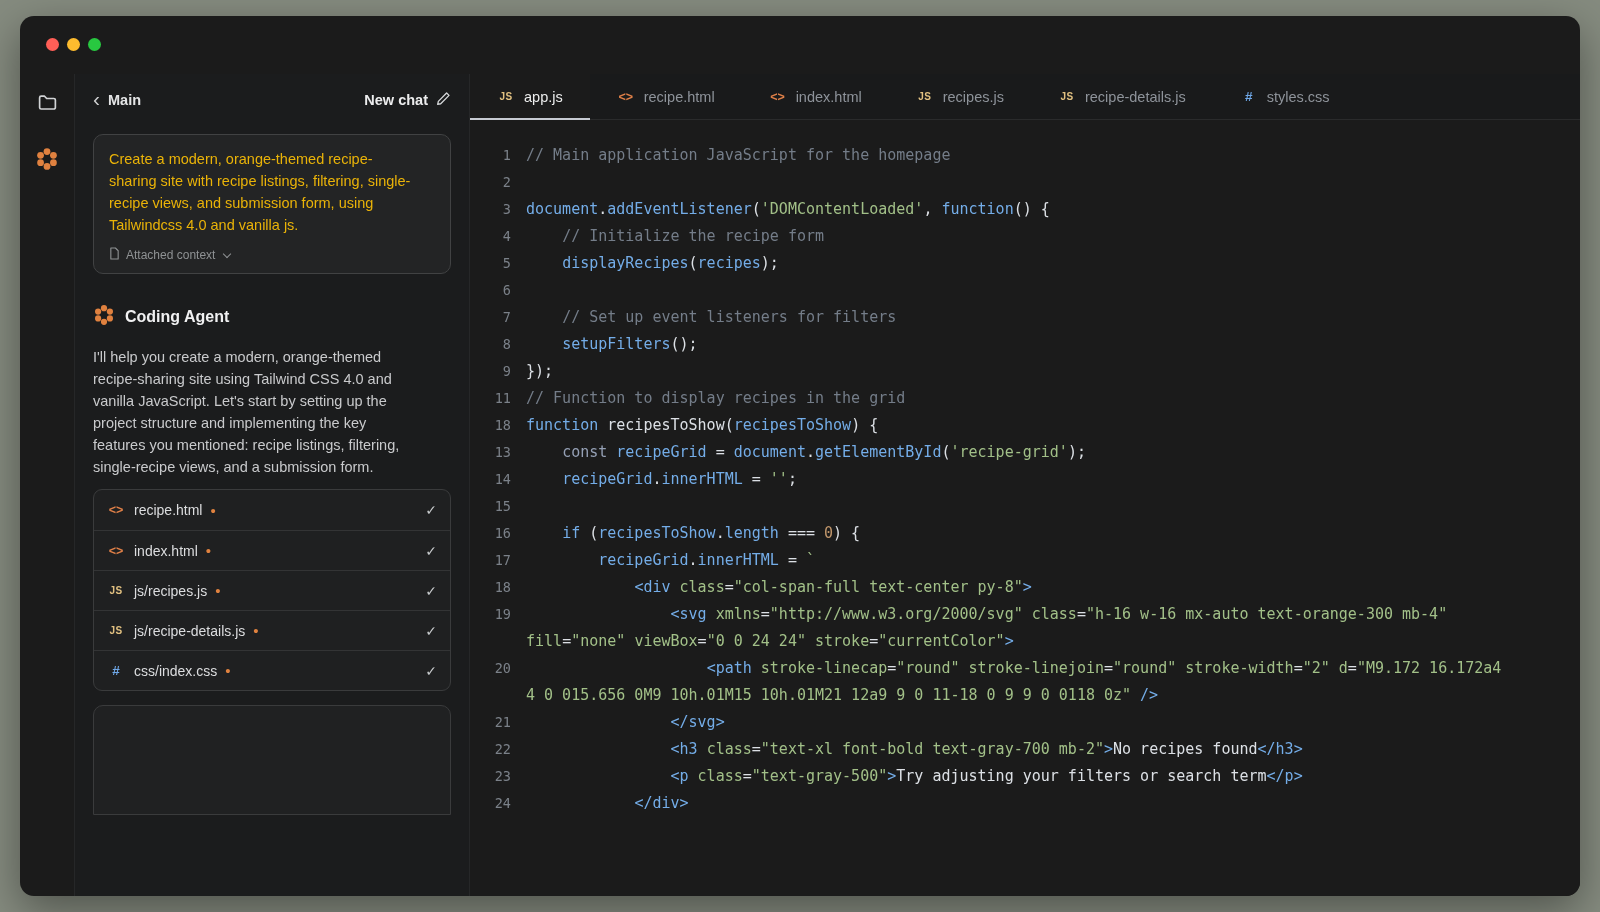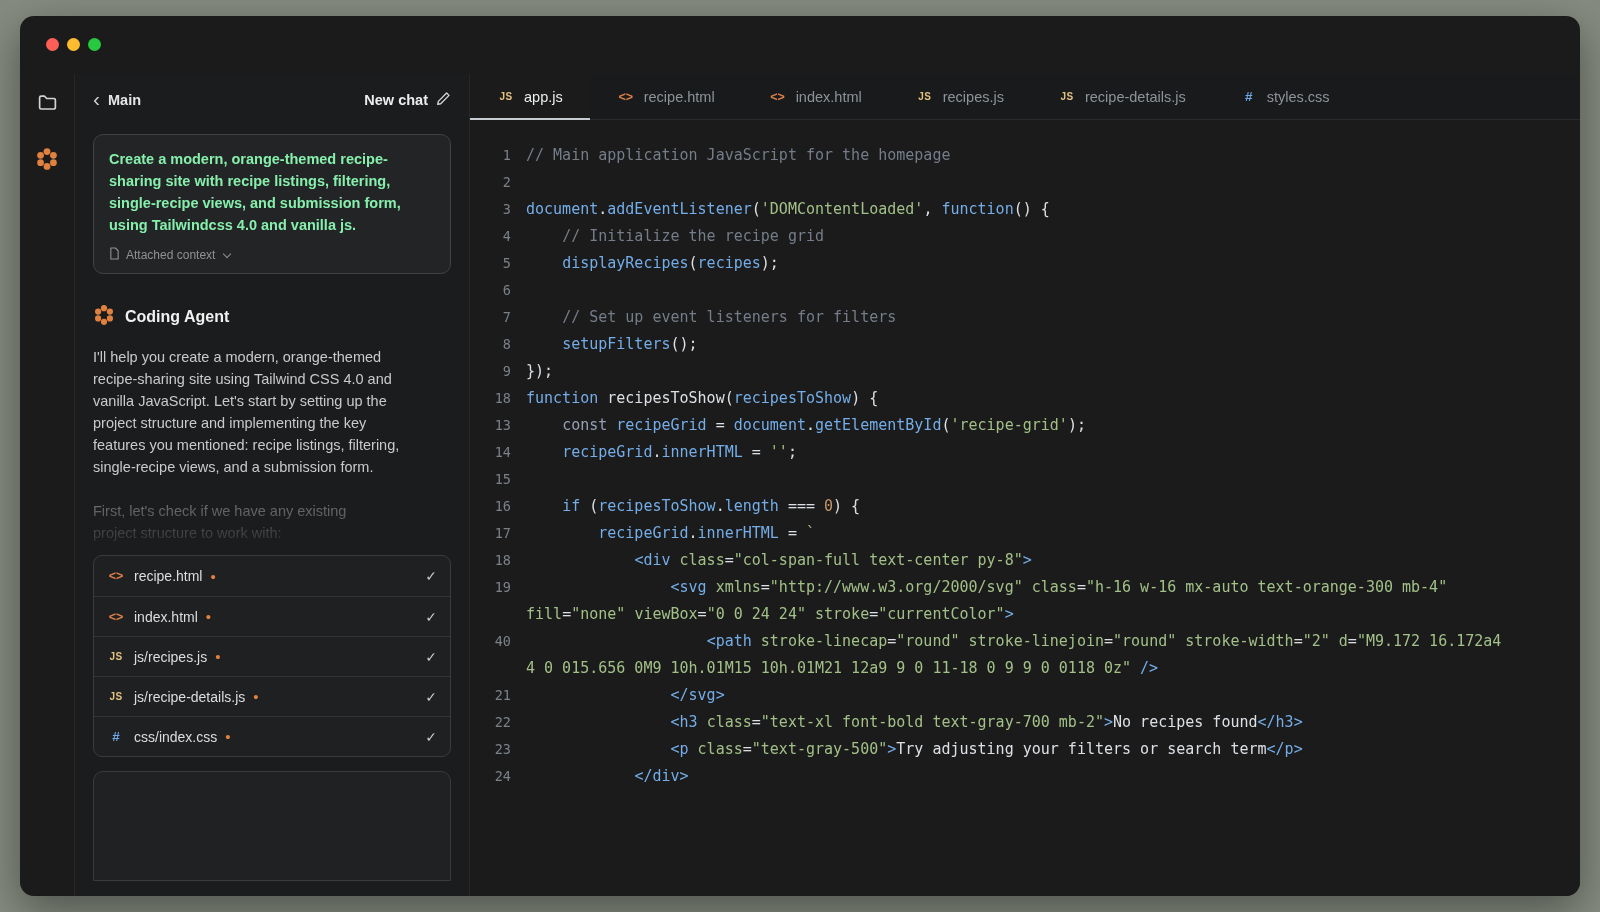--- a/index.html
+++ b/index.html
@@ -28,21 +28,21 @@
 
   .chat-header { height:52px; flex:none; display:flex; align-items:center; justify-content:space-between; }
   .chat-back { display:flex; align-items:center; gap:8px; color:#e4e5e6; font-weight:600;
     font-size:14.5px; cursor:pointer; }
   .chev { font-size:21px; color:#cfd0d1; line-height:1; margin-top:-3px; font-weight:400; }
   .new-chat { display:flex; align-items:center; gap:8px; color:#ededee; font-weight:600;
     font-size:14.5px; cursor:pointer; }
 
   .user-card { margin-top:8px; background:#232425; border:1px solid #414243; border-radius:10px;
     padding:13px 15px 10px; flex:none; }
-  .user-card p { color:#86efac; font-size:14.5px; line-height:22px; max-width:304px;font-weight:bold; }
+  .user-card p { color:#eab308; font-size:14.5px; line-height:22px; max-width:304px; }
   .attach { margin-top:11px; display:flex; align-items:center; gap:6px; color:#8f9294;
     font-size:12px; cursor:pointer; }
   .chev-down { width:6px; height:6px; border-right:1.4px solid #8f9294; border-bottom:1.4px solid #8f9294;
     transform:rotate(45deg); margin-left:3px; margin-top:-3px; }
 
   .agent-head { margin-top:30px; display:flex; align-items:center; gap:10px; flex:none; }
   .agent-name { color:#f1f1f2; font-weight:700; font-size:16px; }
   .agent-text { margin-top:16px; color:#c9cacc; font-size:14.5px; line-height:22px; max-width:322px; flex:none; }
 
   .faded { margin-top:22px; color:#aeafb1; font-size:14.5px; line-height:22px; max-width:300px; flex:none;
@@ -161,21 +161,20 @@
               <circle cx="11" cy="17.8" r="3.1"></circle>
             <circle cx="5.1" cy="14.4" r="3.1"></circle>
               <circle cx="5.1" cy="7.6" r="3.1"></circle>
           </svg>
         </span>
         <span class="agent-name">Coding Agent</span>
       </div>
 
       <p class="agent-text">I'll help you create a modern, orange-themed recipe-sharing site using Tailwind CSS 4.0 and vanilla JavaScript. Let's start by setting up the project structure and implementing the key features you mentioned: recipe listings, filtering, single-recipe views, and a submission form.</p>
 
-      <p class="faded">First, let's check if we have any existing project structure to work with:</p>
 
 
       <div class="changes" id="changes-list">
           <div class="crow">
             <span class="ficon html">&lt;&gt;</span>
             <span class="cname">recipe.html</span>
             <span class="cdot">•</span>
             <span class="ccheck">✓</span>
           </div>
           <div class="crow">
@@ -244,21 +243,21 @@
             <div class="cl">
               <span class="ln">2</span>
               <span class="ct"></span>
             </div>
             <div class="cl">
               <span class="ln">3</span>
               <span class="ct"><span style="color: rgb(116, 173, 232);">document</span><span style="color: rgb(220, 224, 229);">.</span><span style="color: rgb(116, 173, 232);">addEventListener</span><span style="color: rgb(220, 224, 229);">(</span><span style="color: rgb(162, 192, 136);">'DOMContentLoaded'</span><span style="color: rgb(220, 224, 229);">, </span><span style="color: rgb(116, 173, 232);">function</span><span style="color: rgb(220, 224, 229);">() {</span></span>
             </div>
             <div class="cl">
               <span class="ln">4</span>
-              <span class="ct"><span style="color: rgb(220, 224, 229);">    </span><span style="color: rgb(116, 125, 137);">// Initialize the recipe grid</span></span>
+              <span class="ct"><span style="color: rgb(220, 224, 229);">    </span><span style="color: rgb(116, 125, 137);">// Initialize the recipe form</span></span>
             </div>
             <div class="cl">
               <span class="ln">5</span>
               <span class="ct"><span style="color: rgb(220, 224, 229);">    </span><span style="color: rgb(116, 173, 232);">displayRecipes</span><span style="color: rgb(220, 224, 229);">(</span><span style="color: rgb(116, 173, 232);">recipes</span><span style="color: rgb(220, 224, 229);">);</span></span>
             </div>
             <div class="cl">
               <span class="ln">6</span>
               <span class="ct"></span>
             </div>
             <div class="cl">
@@ -267,20 +266,24 @@
             </div>
             <div class="cl">
               <span class="ln">8</span>
               <span class="ct"><span style="color: rgb(220, 224, 229);">    </span><span style="color: rgb(116, 173, 232);">setupFilters</span><span style="color: rgb(220, 224, 229);">();</span></span>
             </div>
             <div class="cl">
               <span class="ln">9</span>
               <span class="ct"><span style="color: rgb(220, 224, 229);">});</span></span>
             </div>
             <div class="cl">
+              <span class="ln">11</span>
+              <span class="ct"><span style="color: rgb(116, 125, 137);">// Function to display recipes in the grid</span></span>
+            </div>
+            <div class="cl">
               <span class="ln">18</span>
               <span class="ct"><span style="color: rgb(116, 173, 232);">function</span><span style="color: rgb(220, 224, 229);"> recipesToShow(</span><span style="color: rgb(116, 173, 232);">recipesToShow</span><span style="color: rgb(220, 224, 229);">) {</span></span>
             </div>
             <div class="cl">
               <span class="ln">13</span>
               <span class="ct"><span style="color: rgb(220, 224, 229);">    </span><span style="color: rgb(149, 160, 181);">const</span><span style="color: rgb(220, 224, 229);"> </span><span style="color: rgb(116, 173, 232);">recipeGrid</span><span style="color: rgb(220, 224, 229);"> = </span><span style="color: rgb(116, 173, 232);">document</span><span style="color: rgb(220, 224, 229);">.</span><span style="color: rgb(116, 173, 232);">getElementById</span><span style="color: rgb(220, 224, 229);">(</span><span style="color: rgb(162, 192, 136);">'recipe-grid'</span><span style="color: rgb(220, 224, 229);">);</span></span>
             </div>
             <div class="cl">
               <span class="ln">14</span>
               <span class="ct"><span style="color: rgb(220, 224, 229);">    </span><span style="color: rgb(116, 173, 232);">recipeGrid</span><span style="color: rgb(220, 224, 229);">.</span><span style="color: rgb(116, 173, 232);">innerHTML</span><span style="color: rgb(220, 224, 229);"> = </span><span style="color: rgb(162, 192, 136);">''</span><span style="color: rgb(220, 224, 229);">;</span></span>
@@ -299,21 +302,21 @@
             </div>
             <div class="cl">
               <span class="ln">18</span>
               <span class="ct"><span style="color: rgb(220, 224, 229);">            </span><span style="color: rgb(116, 173, 232);">&lt;div</span><span style="color: rgb(220, 224, 229);"> </span><span style="color: rgb(162, 192, 136);">class</span><span style="color: rgb(220, 224, 229);">=</span><span style="color: rgb(162, 192, 136);">"col-span-full text-center py-8"</span><span style="color: rgb(116, 173, 232);">&gt;</span></span>
             </div>
             <div class="cl">
               <span class="ln">19</span>
               <span class="ct"><span style="color: rgb(220, 224, 229);">                </span><span style="color: rgb(116, 173, 232);">&lt;svg</span><span style="color: rgb(220, 224, 229);"> </span><span style="color: rgb(162, 192, 136);">xmlns</span><span style="color: rgb(220, 224, 229);">=</span><span style="color: rgb(162, 192, 136);">"http://www.w3.org/2000/svg"</span><span style="color: rgb(220, 224, 229);"> </span><span style="color: rgb(162, 192, 136);">class</span><span style="color: rgb(220, 224, 229);">=</span><span style="color: rgb(162, 192, 136);">"h-16 w-16 mx-auto text-orange-300 mb-4"</span><span style="color: rgb(220, 224, 229);"> </span><span style="color: rgb(162, 192, 136);">fill</span><span style="color: rgb(220, 224, 229);">=</span><span style="color: rgb(162, 192, 136);">"none"</span><span style="color: rgb(220, 224, 229);"> </span><span style="color: rgb(162, 192, 136);">viewBox</span><span style="color: rgb(220, 224, 229);">=</span><span style="color: rgb(162, 192, 136);">"0 0 24 24"</span><span style="color: rgb(220, 224, 229);"> </span><span style="color: rgb(162, 192, 136);">stroke</span><span style="color: rgb(220, 224, 229);">=</span><span style="color: rgb(162, 192, 136);">"currentColor"</span><span style="color: rgb(116, 173, 232);">&gt;</span></span>
             </div>
             <div class="cl">
-              <span class="ln">40</span>
+              <span class="ln">20</span>
               <span class="ct"><span style="color: rgb(220, 224, 229);">                    </span><span style="color: rgb(116, 173, 232);">&lt;path</span><span style="color: rgb(220, 224, 229);"> </span><span style="color: rgb(162, 192, 136);">stroke-linecap</span><span style="color: rgb(220, 224, 229);">=</span><span style="color: rgb(162, 192, 136);">"round"</span><span style="color: rgb(220, 224, 229);"> </span><span style="color: rgb(162, 192, 136);">stroke-linejoin</span><span style="color: rgb(220, 224, 229);">=</span><span style="color: rgb(162, 192, 136);">"round"</span><span style="color: rgb(220, 224, 229);"> </span><span style="color: rgb(162, 192, 136);">stroke-width</span><span style="color: rgb(220, 224, 229);">=</span><span style="color: rgb(162, 192, 136);">"2"</span><span style="color: rgb(220, 224, 229);"> </span><span style="color: rgb(162, 192, 136);">d</span><span style="color: rgb(220, 224, 229);">=</span><span style="color: rgb(162, 192, 136);">"M9.172 16.172a4 4 0 015.656 0M9 10h.01M15 10h.01M21 12a9 9 0 11-18 0 9 9 0 0118 0z"</span><span style="color: rgb(220, 224, 229);"> </span><span style="color: rgb(116, 173, 232);">/&gt;</span></span>
             </div>
             <div class="cl">
               <span class="ln">21</span>
               <span class="ct"><span style="color: rgb(220, 224, 229);">                </span><span style="color: rgb(116, 173, 232);">&lt;/svg&gt;</span></span>
             </div>
             <div class="cl">
               <span class="ln">22</span>
               <span class="ct"><span style="color: rgb(220, 224, 229);">                </span><span style="color: rgb(116, 173, 232);">&lt;h3</span><span style="color: rgb(220, 224, 229);"> </span><span style="color: rgb(162, 192, 136);">class</span><span style="color: rgb(220, 224, 229);">=</span><span style="color: rgb(162, 192, 136);">"text-xl font-bold text-gray-700 mb-2"</span><span style="color: rgb(116, 173, 232);">&gt;</span><span style="color: rgb(220, 224, 229);">No recipes found</span><span style="color: rgb(116, 173, 232);">&lt;/h3&gt;</span></span>
             </div>

